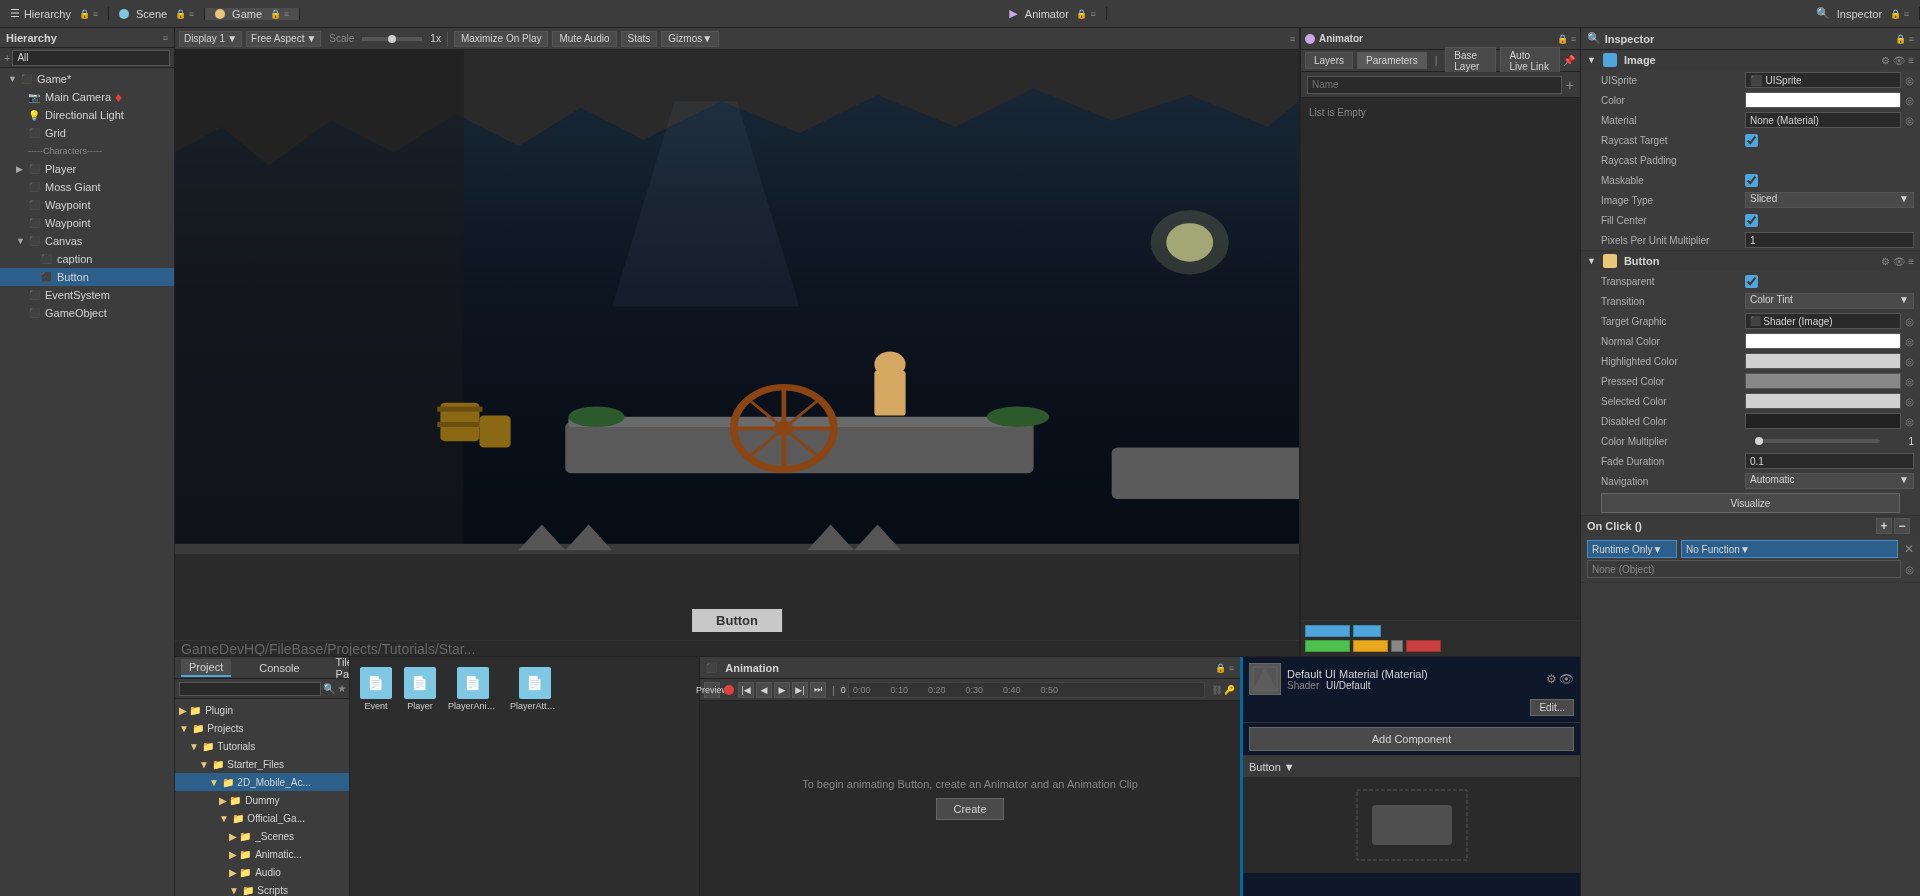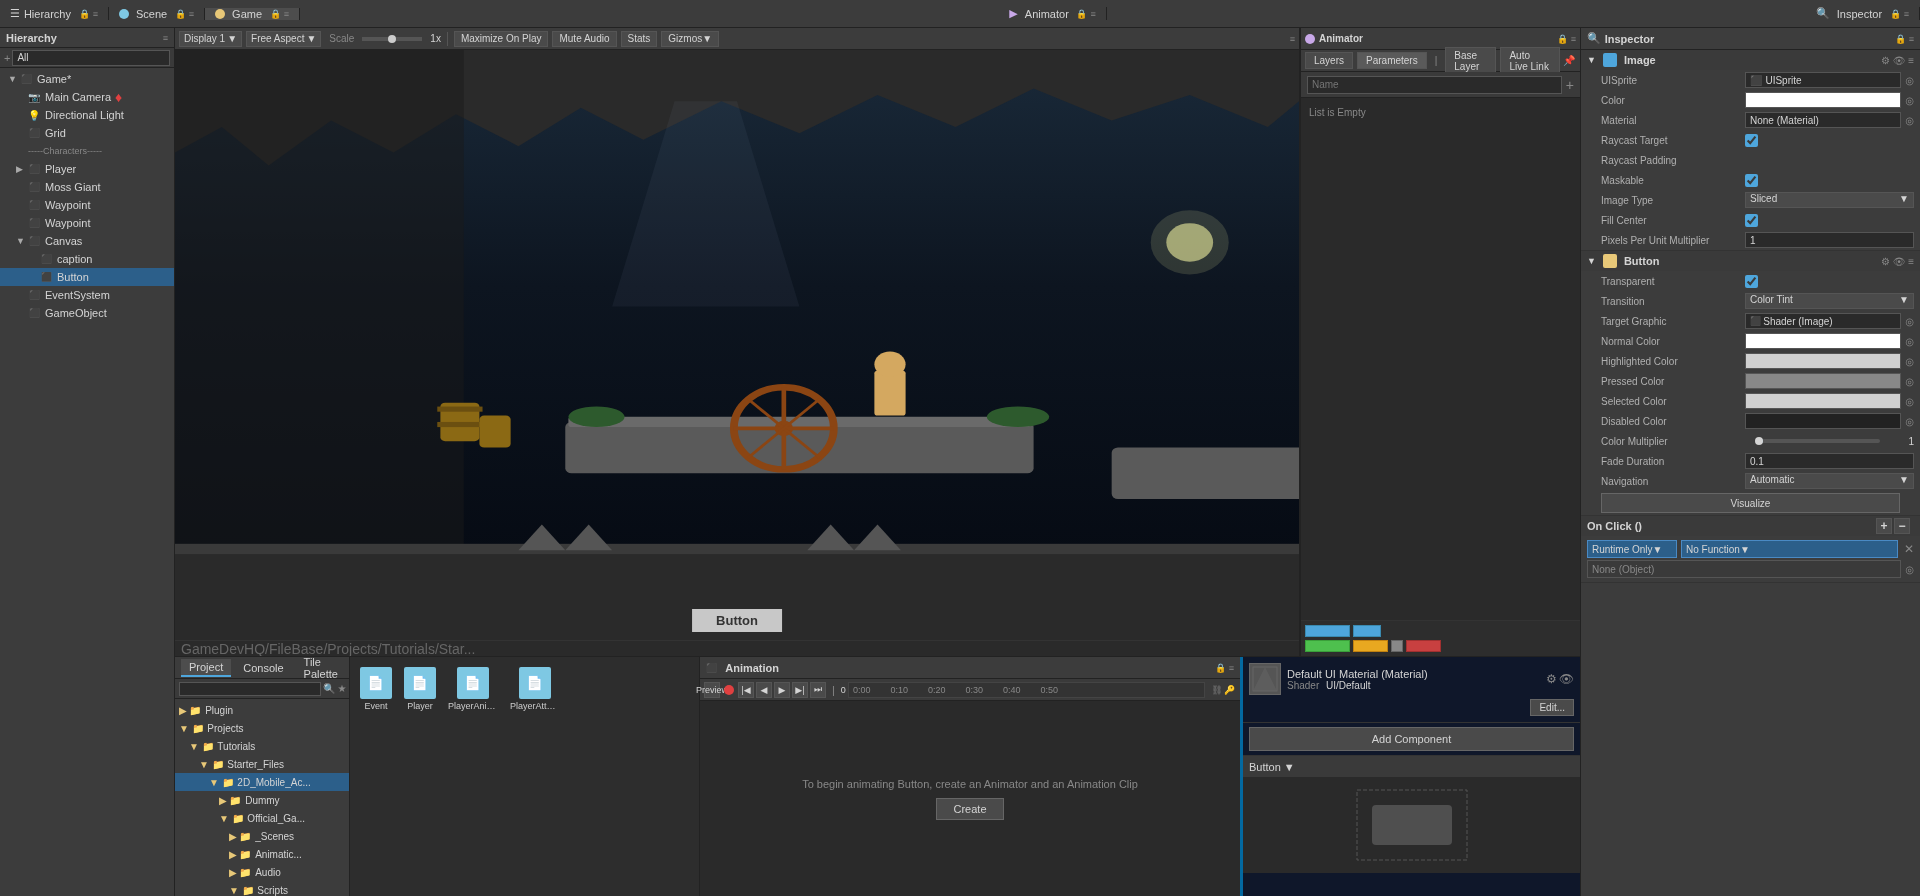--- a/index.html
+++ b/index.html
@@ -598,21 +598,21 @@
       flex-direction: column;
     }
 
     .panel-tabs-row {
       height: 22px;
       background: #3c3c3c;
       border-bottom: 1px solid #222;
       display: flex;
       align-items: center;
       padding: 0 6px;
-      gap: 4px;
+      gap: 20px;
     }
     .ptab {
       padding: 2px 8px;
       font-size: 11px;
       cursor: pointer;
     }
     .ptab.active {
       background: #4d4d4d;
       border-bottom: 2px solid #4ea6dc;
     }

